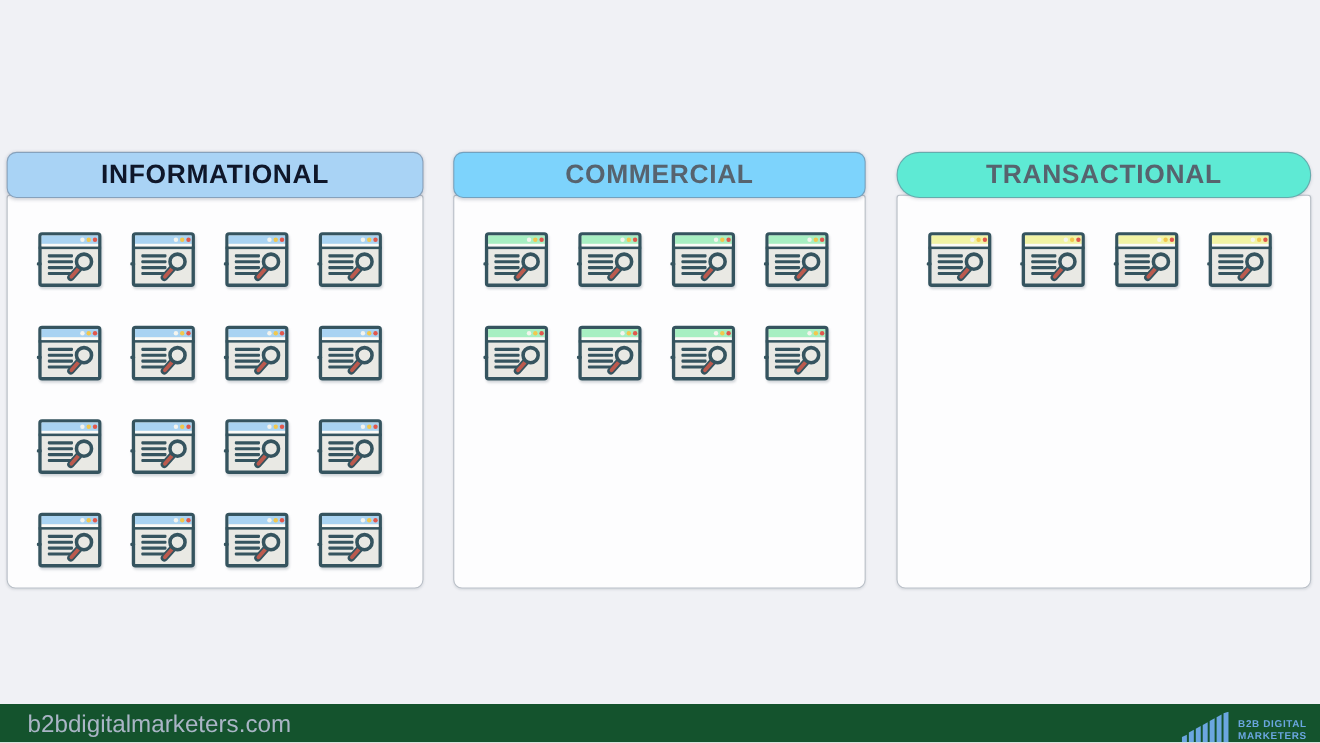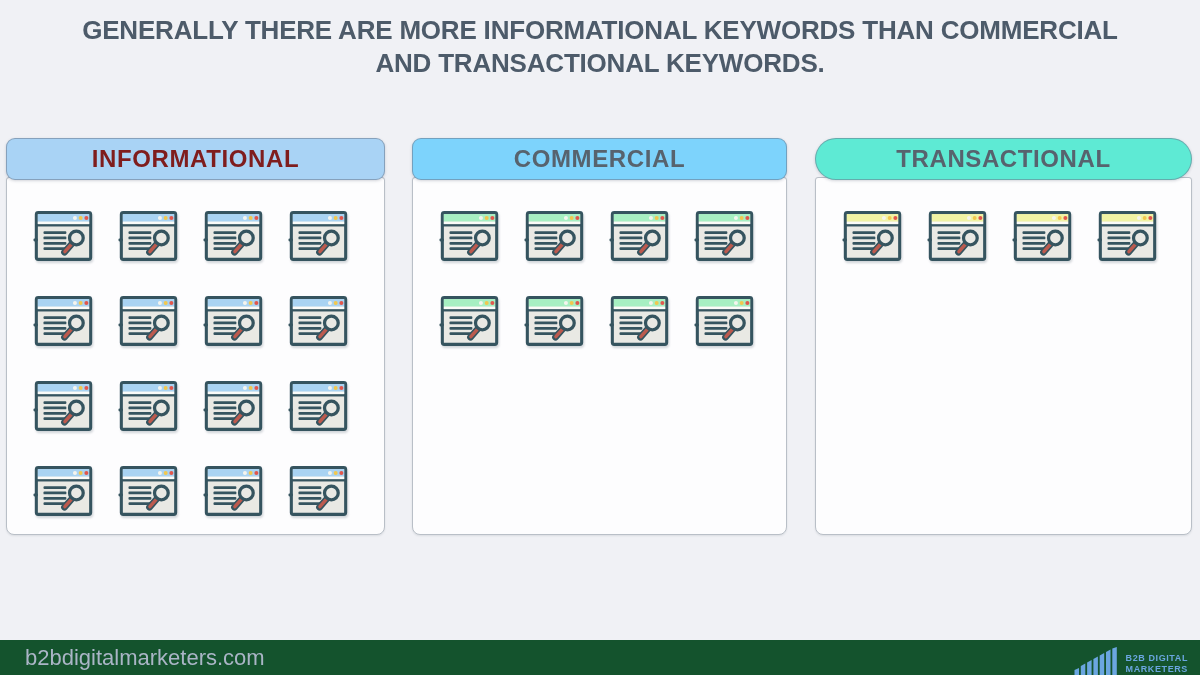--- a/index.html
+++ b/index.html
@@ -53,28 +53,24 @@
   .logo-text{
     font-size:9px;font-weight:700;letter-spacing:0.6px;line-height:11px;
     text-transform:uppercase;
   }
 </style>
 </head>
 <body>
 
 <div class="stage" style="background: rgb(240, 241, 245);">
 
-  <header class="title">
-    <div class="title-line" style="color: rgb(77, 91, 106);">GENERALLY THERE ARE MORE INFORMATIONAL KEYWORDS THAN COMMERCIAL</div>
-    <div class="title-line" style="color: rgb(77, 91, 106);">AND TRANSACTIONAL KEYWORDS.</div>
-  </header>
 
   <section class="panel" style="left:6px;width:379px">
     <div class="panel-header" style="background: rgb(169, 211, 245);">
-      <span class="panel-label" style="color: #7f1d1d;">INFORMATIONAL</span>
+      <span class="panel-label" style="color: #0f172a;">INFORMATIONAL</span>
     </div>
     <div class="panel-body">
       <div class="icon-grid">
           <svg class="kw-icon" width="61" height="54" viewBox="0 0 64 56" aria-hidden="true">
     <rect x="3.5" y="3.5" width="57" height="49" rx="2" fill="#e9e9e4" stroke="#35545f" stroke-width="3.2"></rect>
     <rect x="5" y="5" width="54" height="8" fill="#a9d3f2"></rect>
     <rect x="5" y="13" width="54" height="2.6" fill="#fbfbf8"></rect>
     <rect x="2.2" y="15.6" width="59.6" height="2.4" fill="#35545f"></rect>
     <circle cx="44" cy="9" r="2.1" fill="#f4f4ee"></circle>
     <circle cx="50" cy="9" r="2.1" fill="#f1c84e"></circle>

